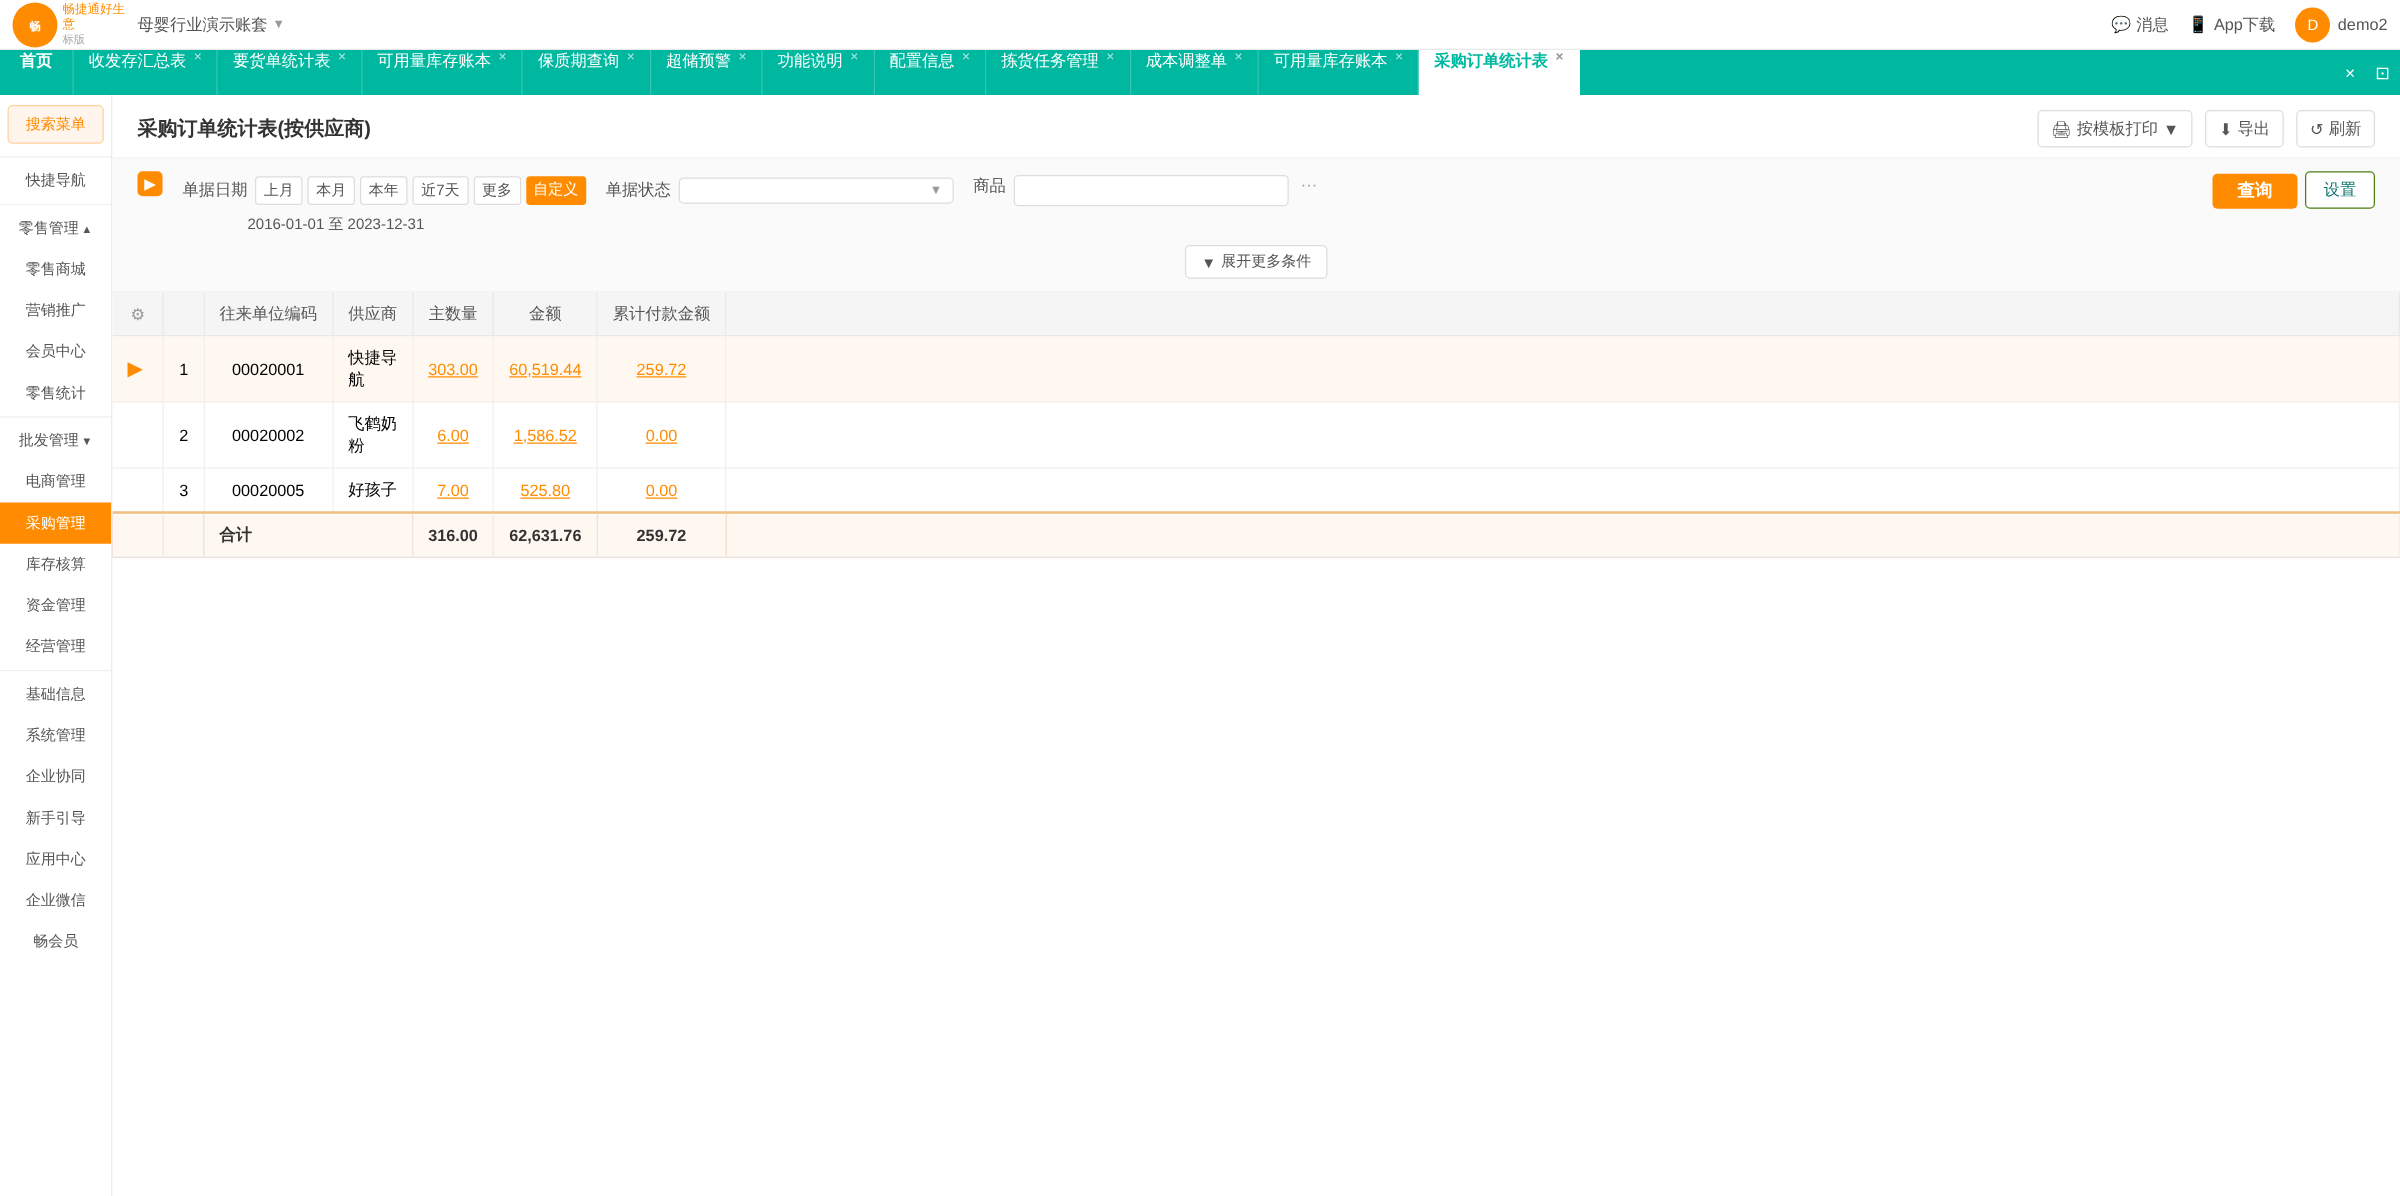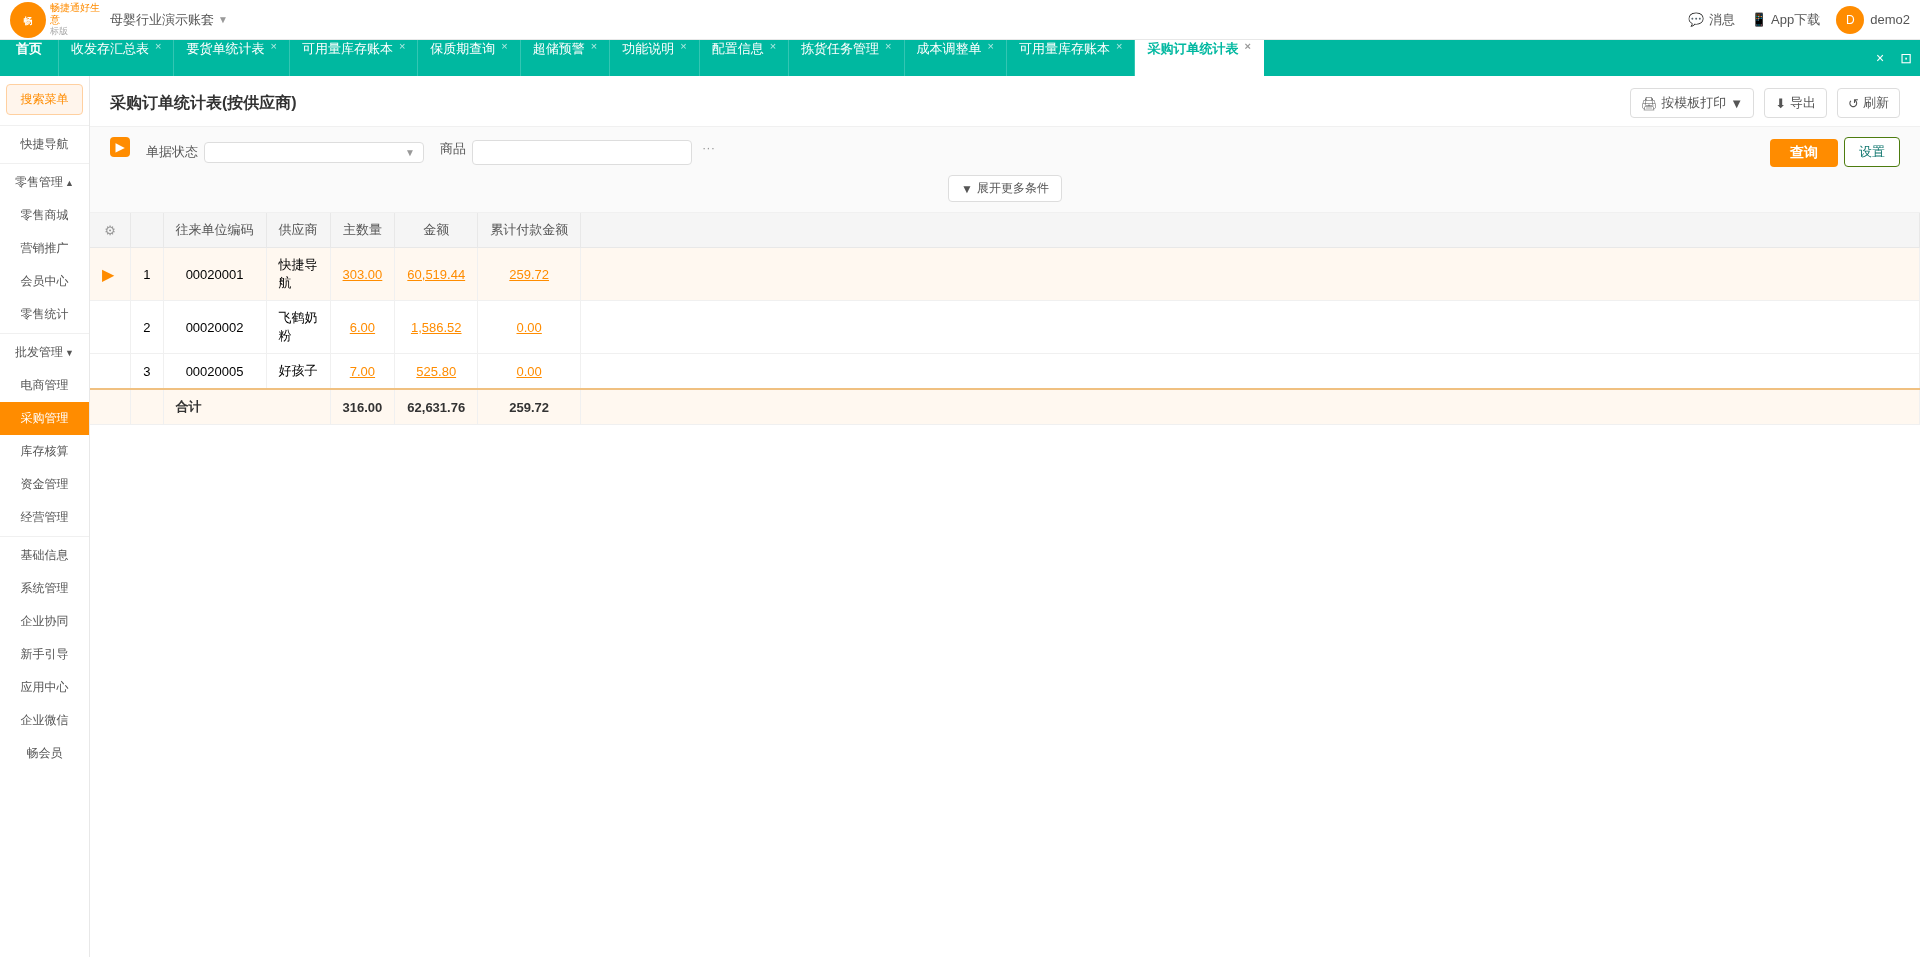--- a/index.html
+++ b/index.html
@@ -245,20 +245,31 @@
           </button>
         </div>
       </div>
 
       <div class="filter-bar">
         <div style="display:flex;align-items:flex-start;gap:16px;">
           <button class="toggle-btn">▶</button>
           <div style="flex:1;">
             <div class="filter-row">
 
+              <div class="filter-item">
+                <span class="filter-label">单据日期</span>
+                <div class="filter-date-shortcuts">
+                  <button class="date-shortcut">上月</button>
+                  <button class="date-shortcut">本月</button>
+                  <button class="date-shortcut">本年</button>
+                  <button class="date-shortcut">近7天</button>
+                  <button class="date-shortcut more">更多</button>
+                  <span class="date-custom-badge">自定义</span>
+                </div>
+              </div>
 
               <div class="filter-item filter-select">
                 <span class="filter-label">单据状态</span>
                 <div class="select-box" style="min-width:220px;">
                   <span></span>
                   <span class="select-arrow">▼</span>
                 </div>
               </div>
 
               <div class="filter-item filter-goods">
@@ -266,20 +277,23 @@
                 <input class="goods-input" type="text" style="">
                 <span class="goods-more">···</span>
               </div>
 
               <div class="filter-actions">
                 <button class="btn-query">查询</button>
                 <button class="btn-settings">设置</button>
               </div>
             </div>
 
+            <div style="margin-top:4px;margin-left:52px;">
+              <span class="date-range-text">2016-01-01 至 2023-12-31</span>
+            </div>
           </div>
         </div>
 
         <div class="expand-more">
           <button class="expand-btn">
             <span>▼</span>
             <span>展开更多条件</span>
           </button>
         </div>
       </div>

